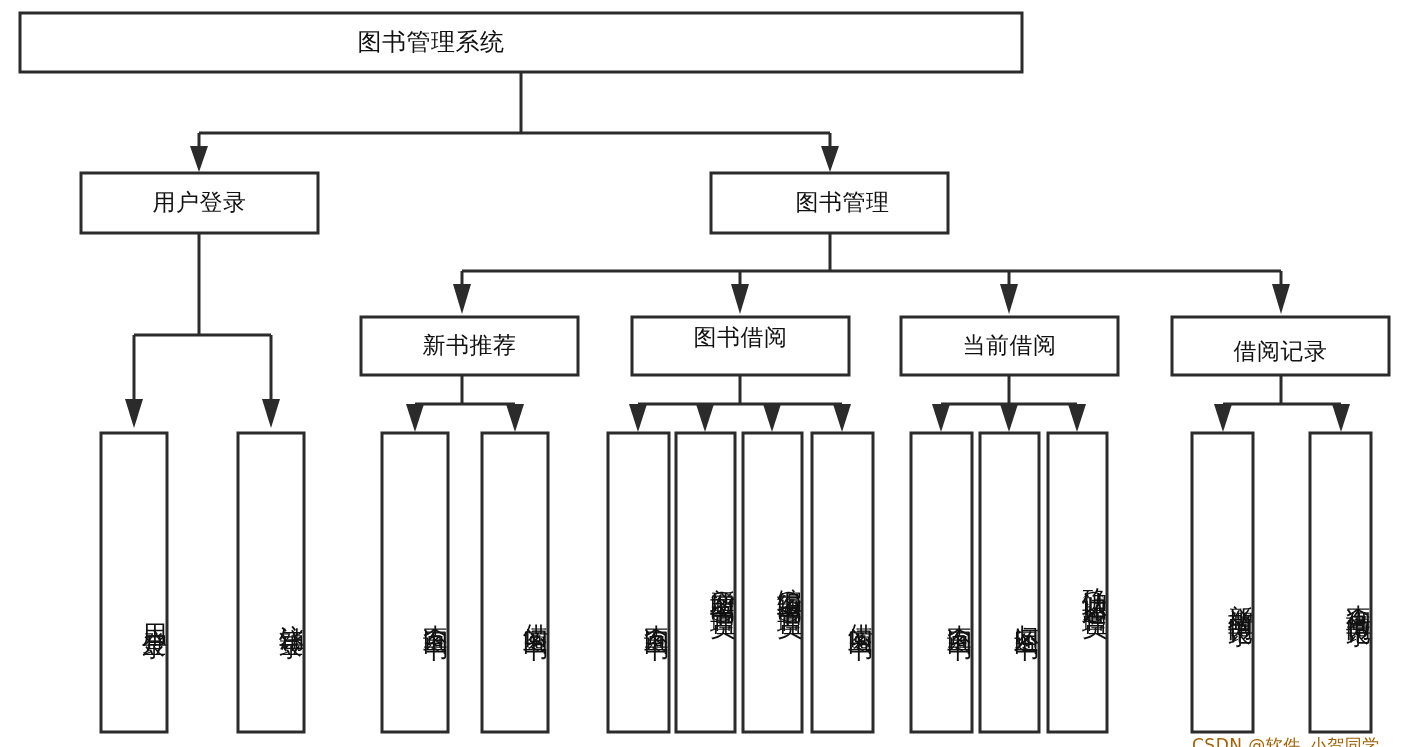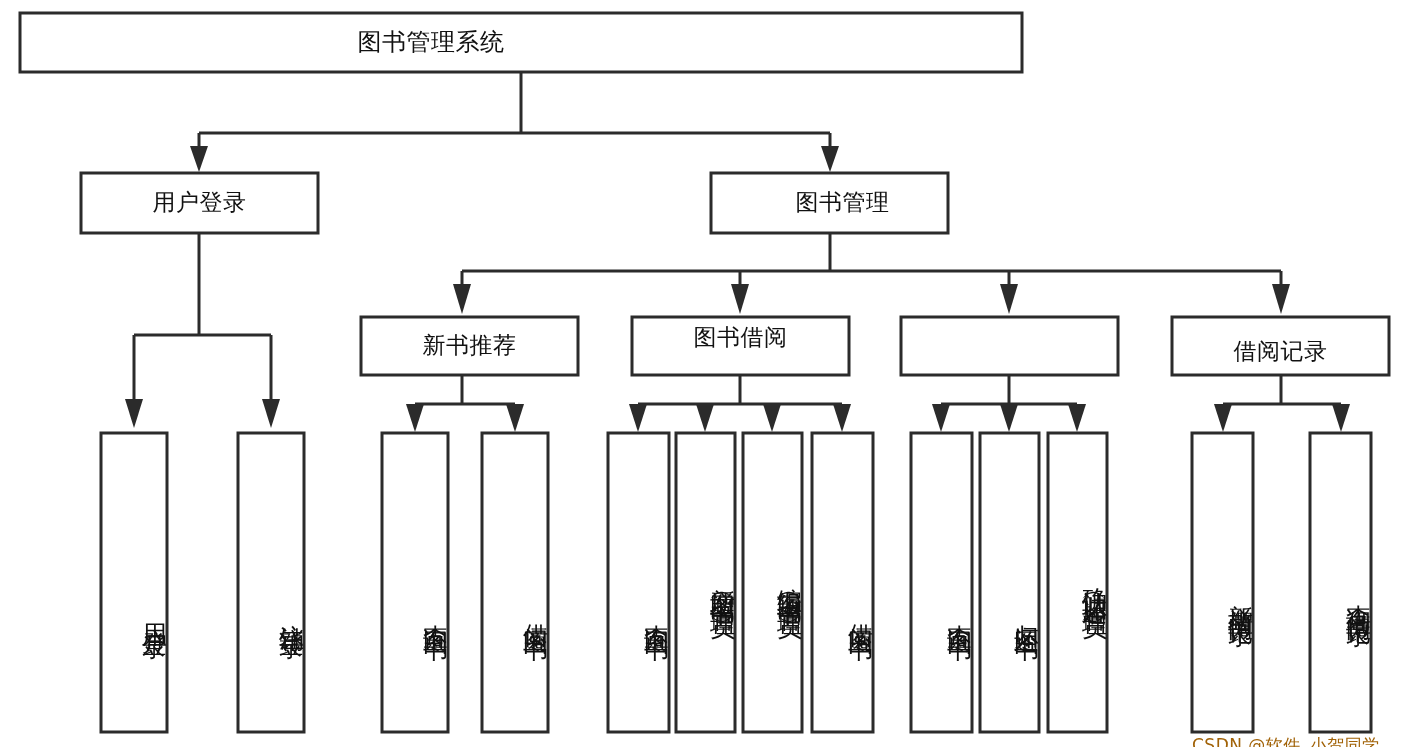--- a/index.html
+++ b/index.html
@@ -183,20 +183,21 @@
     <rect class="node-box" x="1310" y="433" width="61" height="299"></rect>
   </svg>
 
   <div class="node-label horizontal title" style="left:20px; top:13px; width:822px; height:59px;">图书管理系统</div>
 
   <div class="node-label horizontal" style="left:81px; top:173px; width:237px; height:60px;">用户登录</div>
   <div class="node-label horizontal" style="left:711px; top:173px; width:237px; height:60px;padding-left:26px;">图书管理</div>
 
   <div class="node-label horizontal" style="left:361px; top:317px; width:217px; height:58px;border-radius:13px;">新书推荐</div>
   <div class="node-label horizontal" style="left:632px; top:317px; width:217px; height:42px;">图书借阅</div>
+  <div class="node-label horizontal" style="left:901px; top:317px; width:217px; height:58px;">当前借阅</div>
   <div class="node-label horizontal" style="left:1172px; top:317px; width:217px; height:70px;">借阅记录</div>
 
   <div class="node-label vertical" style="left:101px; top:494px; width:66px; height:230px;">用户登录</div>
   <div class="node-label vertical" style="left:238px; top:494px; width:66px; height:230px;">注销登录</div>
 
   <div class="node-label vertical" style="left:382px; top:494px; width:66px; height:230px;">查询图书</div>
   <div class="node-label vertical" style="left:482px; top:494px; width:66px; height:230px;">借阅图书</div>
 
   <div class="node-label vertical" style="left:608px; top:494px; width:61px; height:230px;">查询图书</div>
   <div class="node-label vertical" style="left:676px; top:437px; width:59px; height:292px;">新增图书（管理员）</div>

